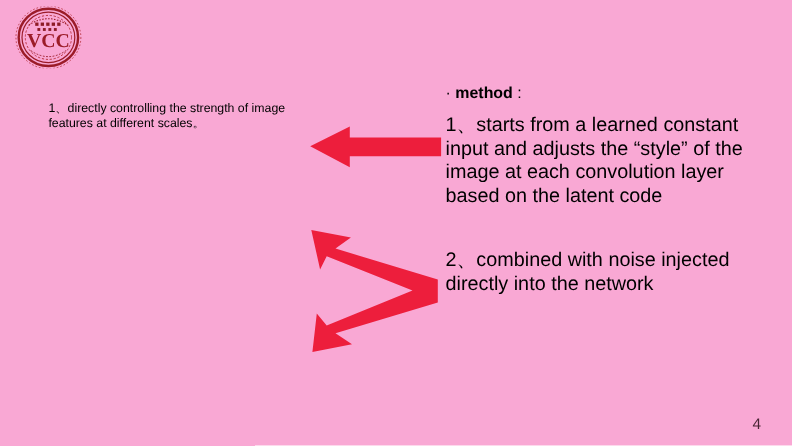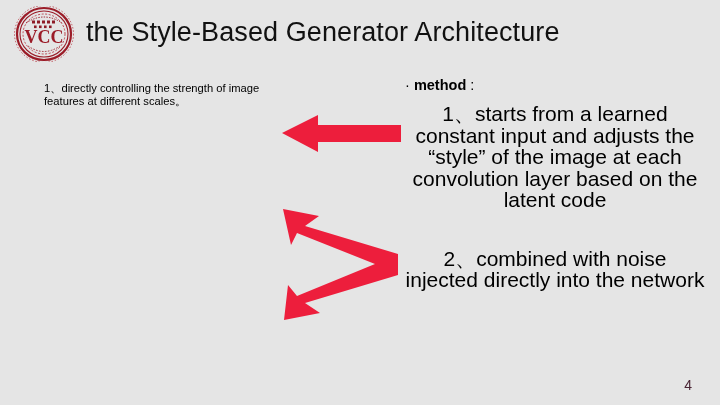--- a/index.html
+++ b/index.html
@@ -7,21 +7,21 @@
     padding: 0;
     background: #ffffff;
   }
   body {
     font-family: "Liberation Sans", sans-serif;
   }
   .slide {
     position: relative;
     width: 720px;
     height: 405px;
-    background: #e5e5e5;
+    background: #f9a8d4;
     overflow: hidden;
   }
 
   
   .logo {
     position: absolute;
     left: 10px;
     top: 6px;
     width: 68px;
     height: 56px;
@@ -76,30 +76,29 @@
     margin-bottom: 2px;
     white-space: nowrap;
   }
 
   .para-left {
     font-size: 11.2px;
     line-height: 12.8px;
     color: #000000;
     margin: 0 0 20px 0;
   }
-  .para-left.p1 { margin-top: 6px; }
+  .para-left.p1 { margin-top: 17px; }
   .para-left.p2 { margin-bottom: 22px; }
   .para-left.p3 { margin-bottom: 0; }
 
   .para-right {
-    font-size: 21px;
+    font-size: 18px;
     line-height: 21.5px;
     color: #000000;
     margin: 0;
-    text-align: center;
   }
   .para-right.r1 { margin-top: 9px; }
   .para-right.r2 { margin-top: 37px; }
 
   
   .arrows {
     position: absolute;
     left: 0;
     top: 0;
     width: 720px;
@@ -144,21 +143,20 @@
         <rect x="34" y="19.5" width="2.6" height="2.6"></rect>
         <rect x="39" y="19.5" width="2.6" height="2.6"></rect>
       </g>
       <text x="34" y="37" text-anchor="middle" font-family="'Liberation Serif', serif" font-size="18" font-weight="bold" fill="#9b1c28">VCC</text>
       <g fill="none" stroke="#9b1c28" stroke-width="0.9">
         <path d="M18 40 Q34 51 50 40" stroke-dasharray="1.6 1.4"></path>
       </g>
     </svg>
   </div>
 
-  <div class="slide-title">the Style-Based Generator Architecture</div>
 
   <div class="col-left">
     <p class="para-left p1">1、directly controlling the strength of image features at different scales。</p>
   </div>
 
   <div class="col-right">
     <div class="head-right">
       <span class="bullet">·</span>
       <span class="strong" style="font-weight:bold">method</span><span> :</span>
     </div>

